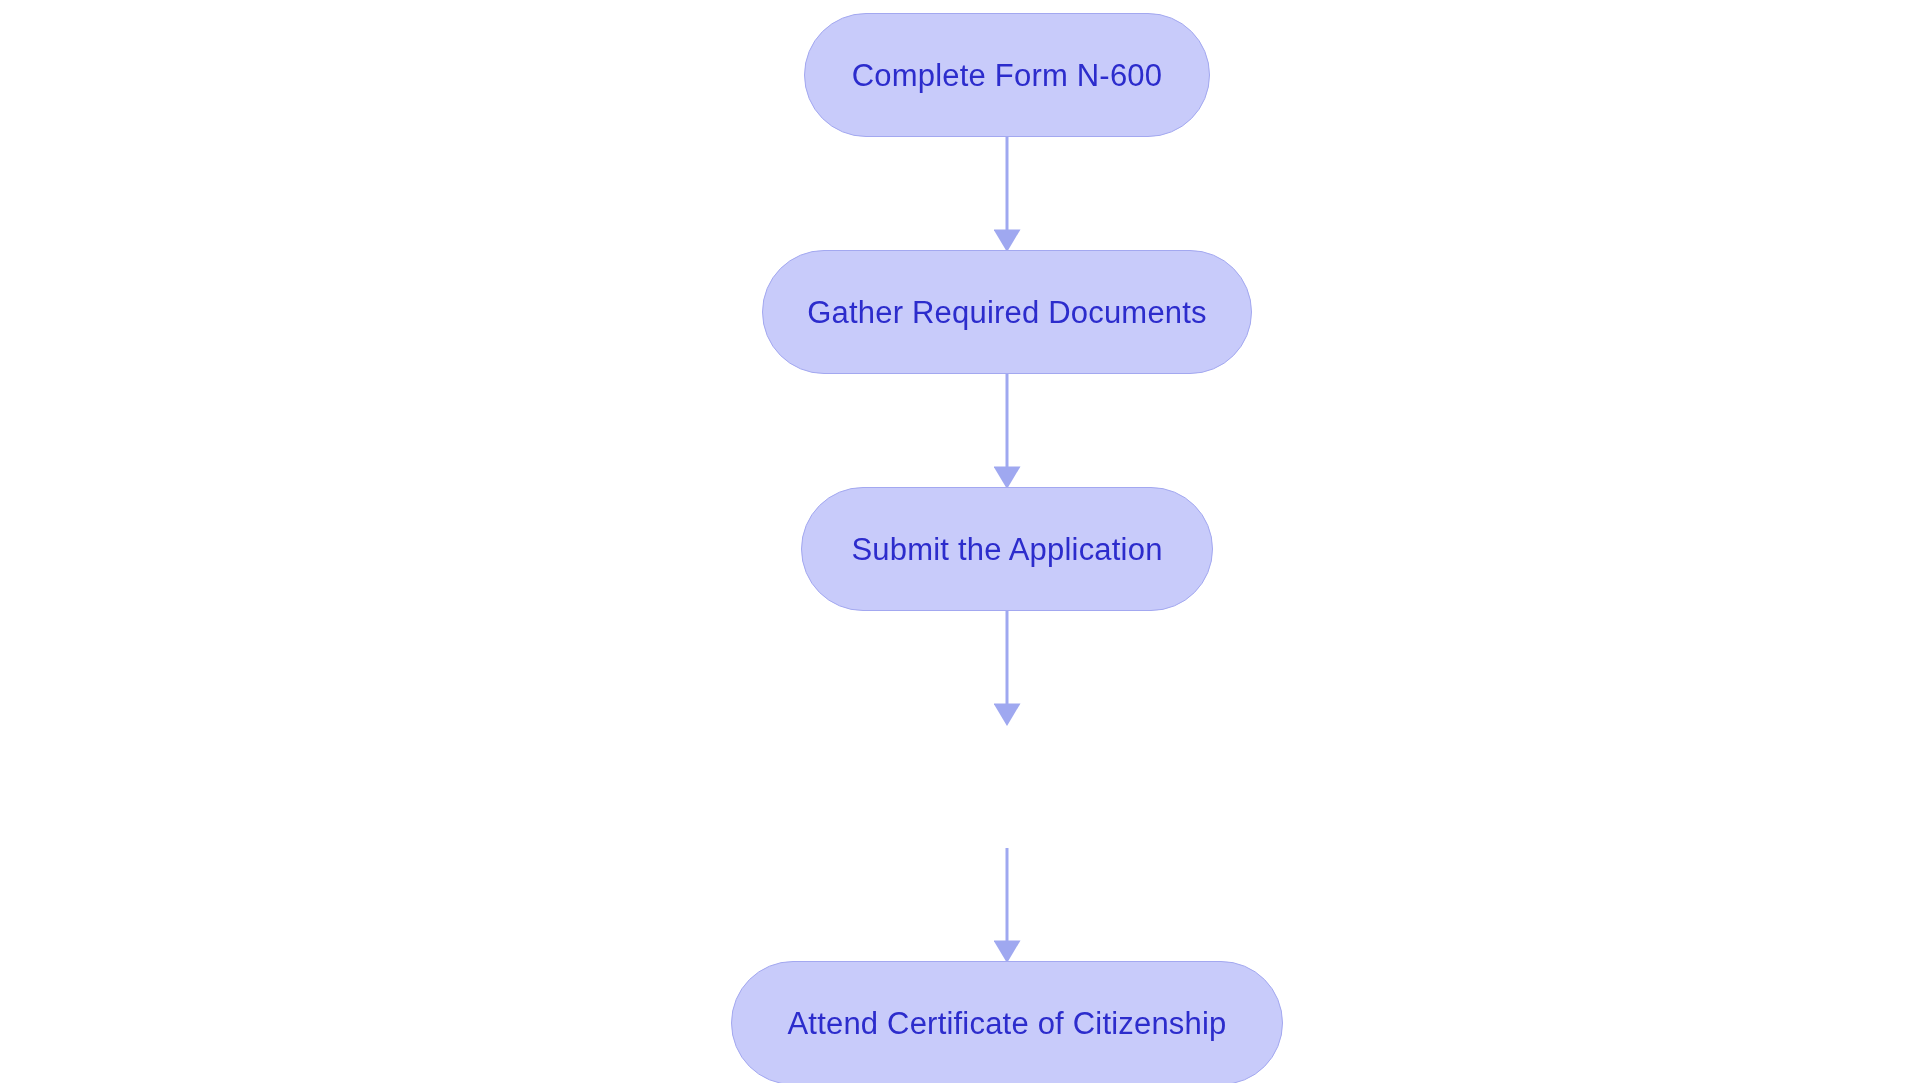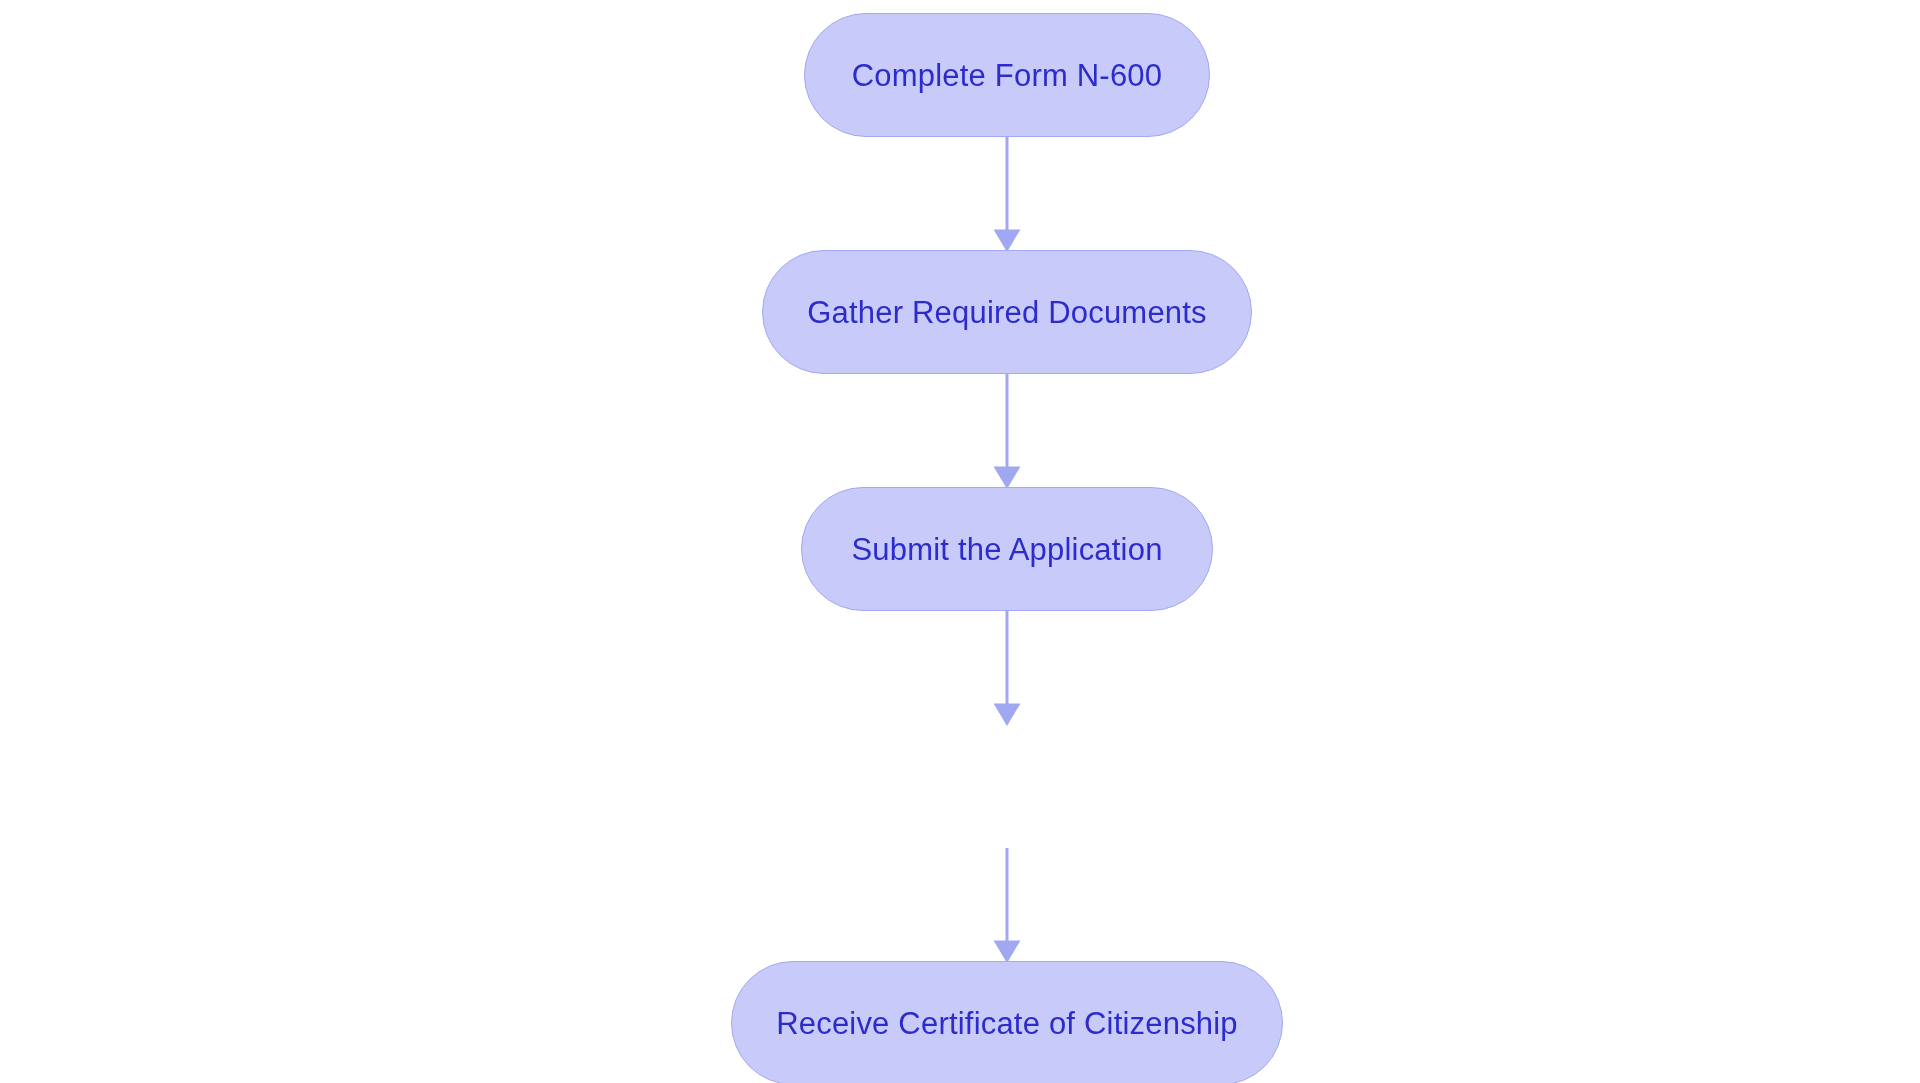--- a/index.html
+++ b/index.html
@@ -83,16 +83,16 @@
   <div class="node" style="left:975px; top:250px; width:490px;">
     <span class="node-label">Gather Required Documents</span>
   </div>
 
   <div class="node" style="left:975px; top:487px; width:412px;">
     <span class="node-label">Submit the Application</span>
   </div>
 
 
   <div class="node" style="left:975px; top:961px; width:552px;">
-    <span class="node-label">Receive Certificate of Citizenship</span>
+    <span class="node-label">Attend Certificate of Citizenship</span>
   </div>
 
 </div>
 
 </body></html>

